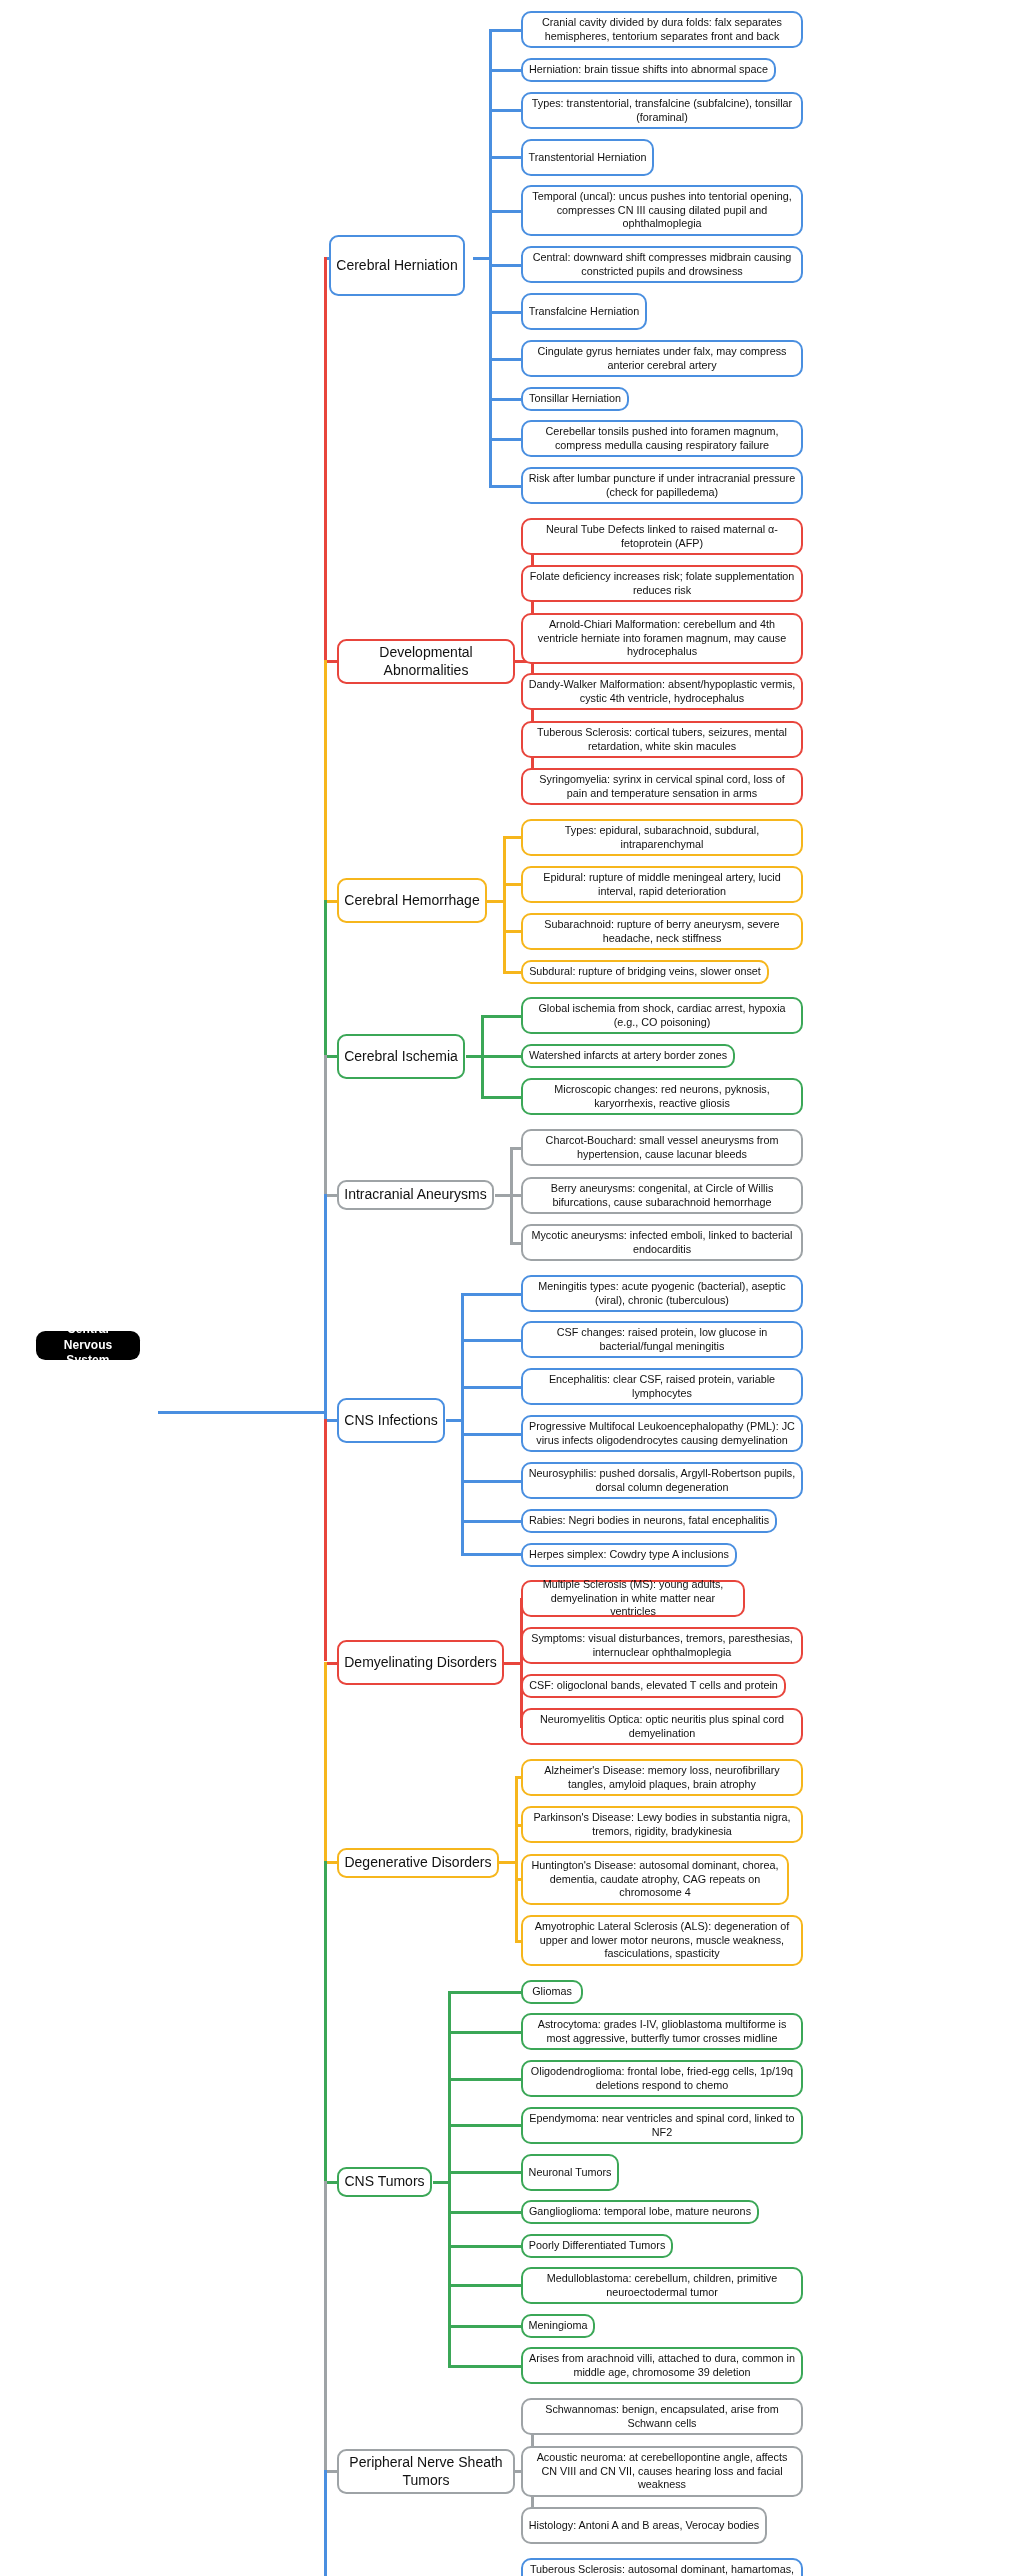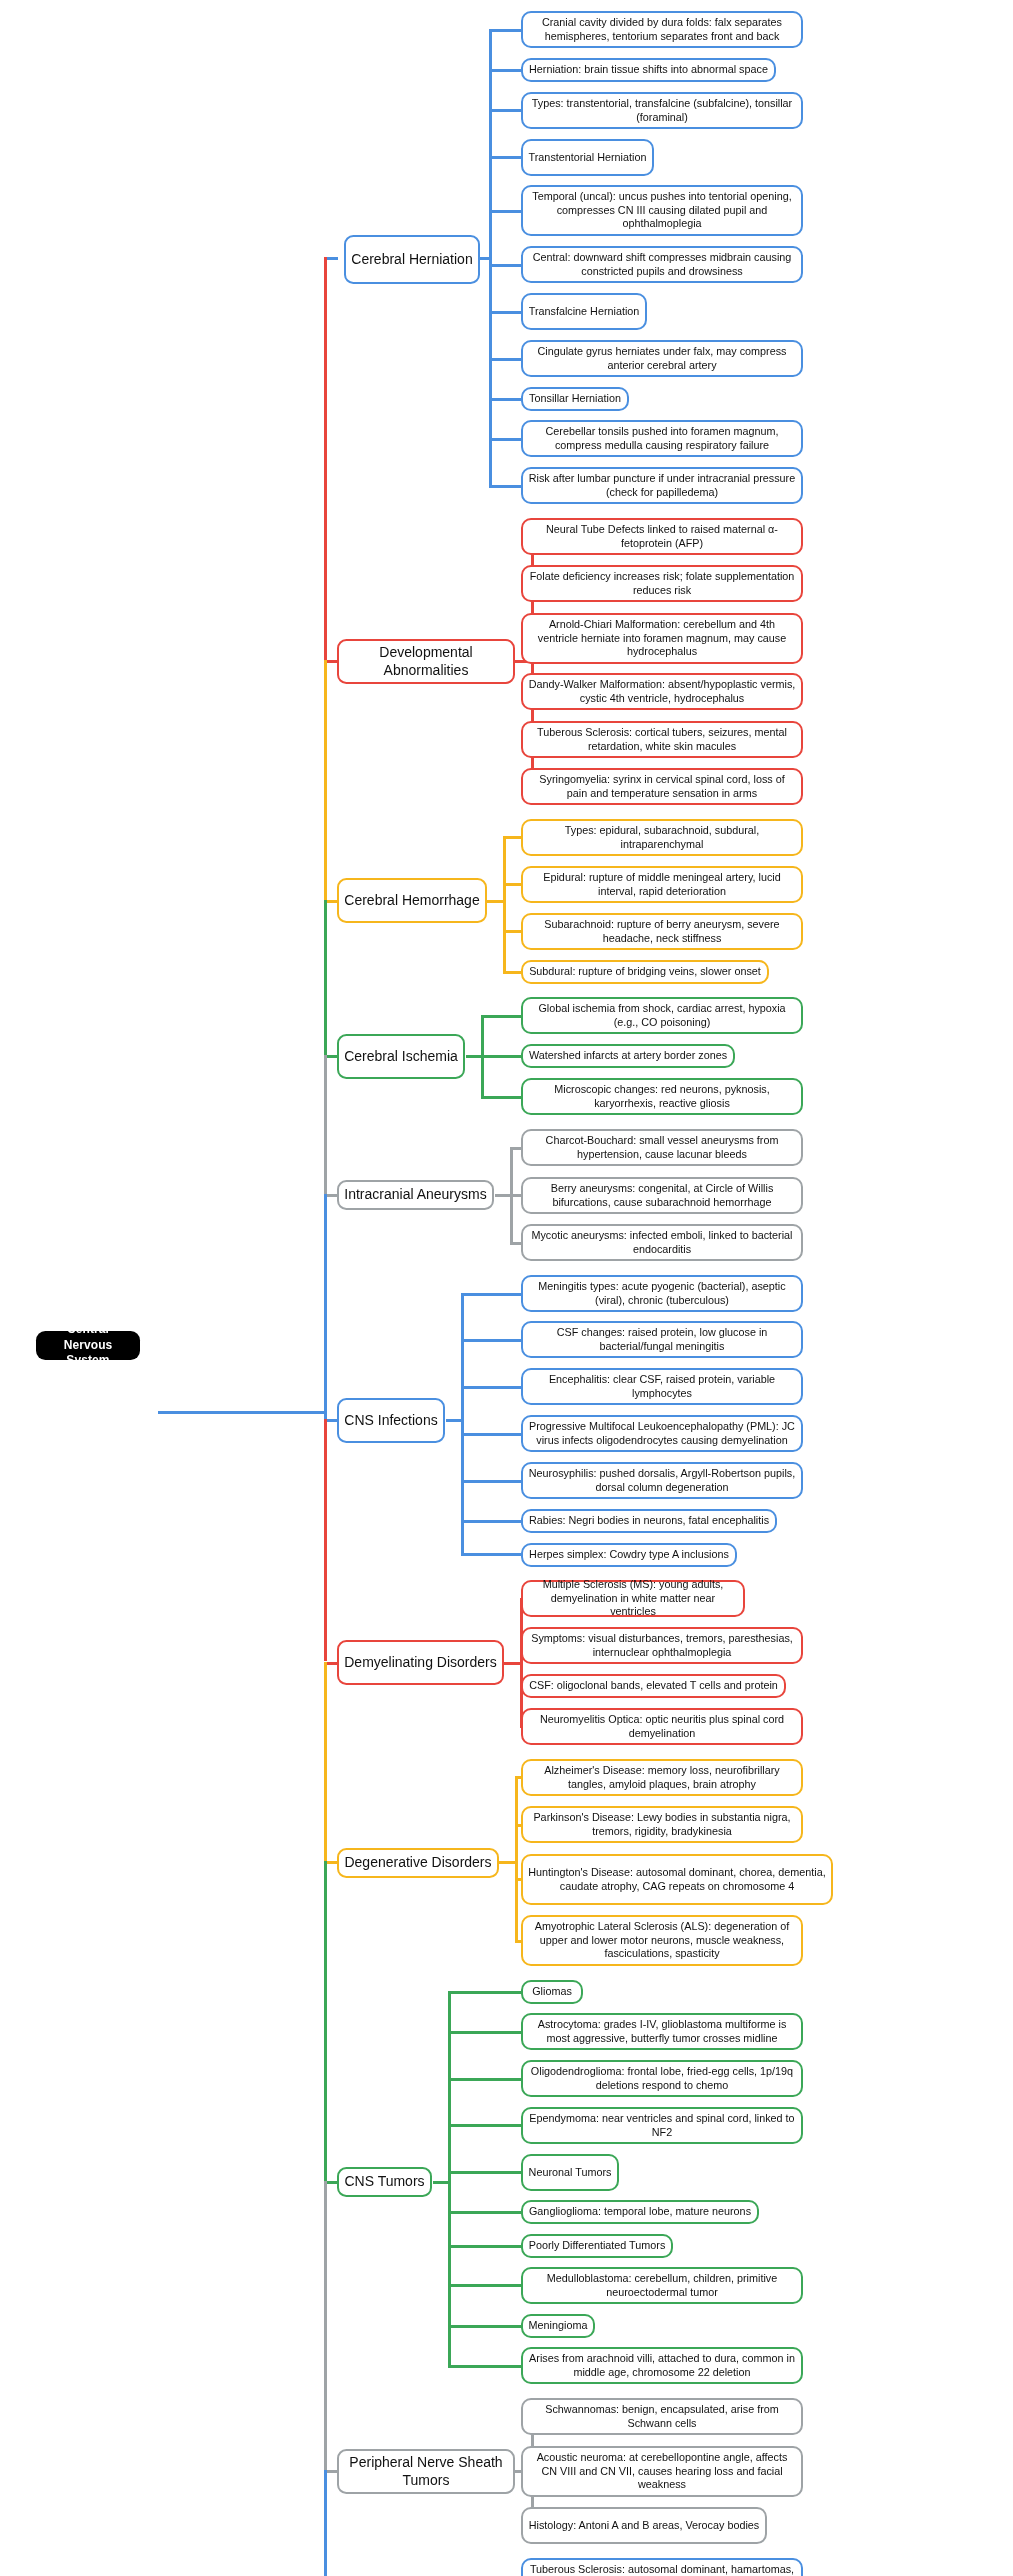--- a/index.html
+++ b/index.html
@@ -178,21 +178,21 @@
       <div class="node leaf c-blue" style="left: 521px; top: 58px; width: 255px; height: 24px;">Herniation: brain tissue shifts into abnormal space</div>
       <div class="node leaf c-blue" style="left: 521px; top: 92px; width: 282px; height: 37px;">Types: transtentorial, transfalcine (subfalcine), tonsillar (foraminal)</div>
       <div class="node leaf c-blue" style="left: 521px; top: 139px; width: 133px; height: 37px;">Transtentorial Herniation</div>
       <div class="node leaf c-blue" style="left: 521px; top: 185px; width: 282px; height: 51px;">Temporal (uncal): uncus pushes into tentorial opening, compresses CN III causing dilated pupil and ophthalmoplegia</div>
       <div class="node leaf c-blue" style="left: 521px; top: 246px; width: 282px; height: 37px;">Central: downward shift compresses midbrain causing constricted pupils and drowsiness</div>
       <div class="node leaf c-blue" style="left: 521px; top: 293px; width: 126px; height: 37px;">Transfalcine Herniation</div>
       <div class="node leaf c-blue" style="left: 521px; top: 340px; width: 282px; height: 37px;">Cingulate gyrus herniates under falx, may compress anterior cerebral artery</div>
       <div class="node leaf c-blue" style="left: 521px; top: 387px; width: 108px; height: 24px;">Tonsillar Herniation</div>
       <div class="node leaf c-blue" style="left: 521px; top: 420px; width: 282px; height: 37px;">Cerebellar tonsils pushed into foramen magnum, compress medulla causing respiratory failure</div>
       <div class="node leaf c-blue" style="left: 521px; top: 467px; width: 282px; height: 37px;">Risk after lumbar puncture if under intracranial pressure (check for papilledema)</div>
-      <div class="node cat c-blue" style="left: 344px; top: 235px; width: 136px; height: 49px;">Cerebral Herniation</div>
+      <div class="node cat c-blue" style="left: 329px; top: 235px; width: 136px; height: 61px;">Cerebral Herniation</div>
       <div class="node leaf c-red" style="left: 521px; top: 518px; width: 282px; height: 37px;">Neural Tube Defects linked to raised maternal α-fetoprotein (AFP)</div>
       <div class="node leaf c-red" style="left: 521px; top: 565px; width: 282px; height: 37px;">Folate deficiency increases risk; folate supplementation reduces risk</div>
       <div class="node leaf c-red" style="left: 521px; top: 613px; width: 282px; height: 51px;">Arnold-Chiari Malformation: cerebellum and 4th ventricle herniate into foramen magnum, may cause hydrocephalus</div>
       <div class="node leaf c-red" style="left: 521px; top: 673px; width: 282px; height: 37px;">Dandy-Walker Malformation: absent/hypoplastic vermis, cystic 4th ventricle, hydrocephalus</div>
       <div class="node leaf c-red" style="left: 521px; top: 721px; width: 282px; height: 37px;">Tuberous Sclerosis: cortical tubers, seizures, mental retardation, white skin macules</div>
       <div class="node leaf c-red" style="left: 521px; top: 768px; width: 282px; height: 37px;">Syringomyelia: syrinx in cervical spinal cord, loss of pain and temperature sensation in arms</div>
       <div class="node cat c-red" style="left: 337px; top: 639px; width: 178px; height: 45px;">Developmental Abnormalities</div>
       <div class="node leaf c-amber" style="left: 521px; top: 819px; width: 282px; height: 37px;">Types: epidural, subarachnoid, subdural, intraparenchymal</div>
       <div class="node leaf c-amber" style="left: 521px; top: 866px; width: 282px; height: 37px;">Epidural: rupture of middle meningeal artery, lucid interval, rapid deterioration</div>
       <div class="node leaf c-amber" style="left: 521px; top: 913px; width: 282px; height: 37px;">Subarachnoid: rupture of berry aneurysm, severe headache, neck stiffness</div>
@@ -214,33 +214,33 @@
       <div class="node leaf c-blue" style="left: 521px; top: 1509px; width: 256px; height: 24px;">Rabies: Negri bodies in neurons, fatal encephalitis</div>
       <div class="node leaf c-blue" style="left: 521px; top: 1543px; width: 216px; height: 24px;">Herpes simplex: Cowdry type A inclusions</div>
       <div class="node cat c-blue" style="left: 337px; top: 1398px; width: 108px; height: 45px;">CNS Infections</div>
       <div class="node leaf c-red" style="left: 521px; top: 1580px; width: 224px; height: 37px;">Multiple Sclerosis (MS): young adults, demyelination in white matter near ventricles</div>
       <div class="node leaf c-red" style="left: 521px; top: 1627px; width: 282px; height: 37px;">Symptoms: visual disturbances, tremors, paresthesias, internuclear ophthalmoplegia</div>
       <div class="node leaf c-red" style="left: 521px; top: 1674px; width: 265px; height: 24px;">CSF: oligoclonal bands, elevated T cells and protein</div>
       <div class="node leaf c-red" style="left: 521px; top: 1708px; width: 282px; height: 37px;">Neuromyelitis Optica: optic neuritis plus spinal cord demyelination</div>
       <div class="node cat c-red" style="left: 337px; top: 1640px; width: 167px; height: 45px;">Demyelinating Disorders</div>
       <div class="node leaf c-amber" style="left: 521px; top: 1759px; width: 282px; height: 37px;">Alzheimer's Disease: memory loss, neurofibrillary tangles, amyloid plaques, brain atrophy</div>
       <div class="node leaf c-amber" style="left: 521px; top: 1806px; width: 282px; height: 37px;">Parkinson's Disease: Lewy bodies in substantia nigra, tremors, rigidity, bradykinesia</div>
-      <div class="node leaf c-amber" style="left: 521px; top: 1854px; width: 312px; height: 51px;">Huntington's Disease: autosomal dominant, chorea, dementia, caudate atrophy, CAG repeats on chromosome 4</div>
+      <div class="node leaf c-amber" style="left: 521px; top: 1854px; width: 268px; height: 51px;">Huntington's Disease: autosomal dominant, chorea, dementia, caudate atrophy, CAG repeats on chromosome 4</div>
       <div class="node leaf c-amber" style="left: 521px; top: 1915px; width: 282px; height: 51px;">Amyotrophic Lateral Sclerosis (ALS): degeneration of upper and lower motor neurons, muscle weakness, fasciculations, spasticity</div>
       <div class="node cat c-amber" style="left: 337px; top: 1848px; width: 162px; height: 30px;">Degenerative Disorders</div>
       <div class="node leaf c-green" style="left: 521px; top: 1980px; width: 62px; height: 24px;">Gliomas</div>
       <div class="node leaf c-green" style="left: 521px; top: 2013px; width: 282px; height: 37px;">Astrocytoma: grades I-IV, glioblastoma multiforme is most aggressive, butterfly tumor crosses midline</div>
       <div class="node leaf c-green" style="left: 521px; top: 2060px; width: 282px; height: 37px;">Oligodendroglioma: frontal lobe, fried-egg cells, 1p/19q deletions respond to chemo</div>
       <div class="node leaf c-green" style="left: 521px; top: 2107px; width: 282px; height: 37px;">Ependymoma: near ventricles and spinal cord, linked to NF2</div>
       <div class="node leaf c-green" style="left: 521px; top: 2154px; width: 98px; height: 37px;">Neuronal Tumors</div>
       <div class="node leaf c-green" style="left: 521px; top: 2200px; width: 238px; height: 24px;">Ganglioglioma: temporal lobe, mature neurons</div>
       <div class="node leaf c-green" style="left: 521px; top: 2234px; width: 152px; height: 24px;">Poorly Differentiated Tumors</div>
       <div class="node leaf c-green" style="left: 521px; top: 2267px; width: 282px; height: 37px;">Medulloblastoma: cerebellum, children, primitive neuroectodermal tumor</div>
       <div class="node leaf c-green" style="left: 521px; top: 2314px; width: 74px; height: 24px;">Meningioma</div>
-      <div class="node leaf c-green" style="left: 521px; top: 2347px; width: 282px; height: 37px;">Arises from arachnoid villi, attached to dura, common in middle age, chromosome 22 deletion</div>
+      <div class="node leaf c-green" style="left: 521px; top: 2347px; width: 282px; height: 37px;">Arises from arachnoid villi, attached to dura, common in middle age, chromosome 39 deletion</div>
       <div class="node cat c-green" style="left: 337px; top: 2167px; width: 95px; height: 30px;">CNS Tumors</div>
       <div class="node leaf c-gray" style="left: 521px; top: 2398px; width: 282px; height: 37px;">Schwannomas: benign, encapsulated, arise from Schwann cells</div>
       <div class="node leaf c-gray" style="left: 521px; top: 2446px; width: 282px; height: 51px;">Acoustic neuroma: at cerebellopontine angle, affects CN VIII and CN VII, causes hearing loss and facial weakness</div>
       <div class="node leaf c-gray" style="left: 521px; top: 2507px; width: 246px; height: 37px;">Histology: Antoni A and B areas, Verocay bodies</div>
       <div class="node cat c-gray" style="left: 337px; top: 2449px; width: 178px; height: 45px;">Peripheral Nerve Sheath Tumors</div>
       <div class="node leaf c-blue" style="left: 521px; top: 2558px; width: 282px; height: 37px;">Tuberous Sclerosis: autosomal dominant, hamartomas, seizures, mutations in TSC1 and TSC2 genes</div>
       <div class="node root " style="left: 36px; top: 1331px; width: 104px; height: 29px; font-size: 12px;">Central Nervous System</div>
     </div>
 
 </div>

